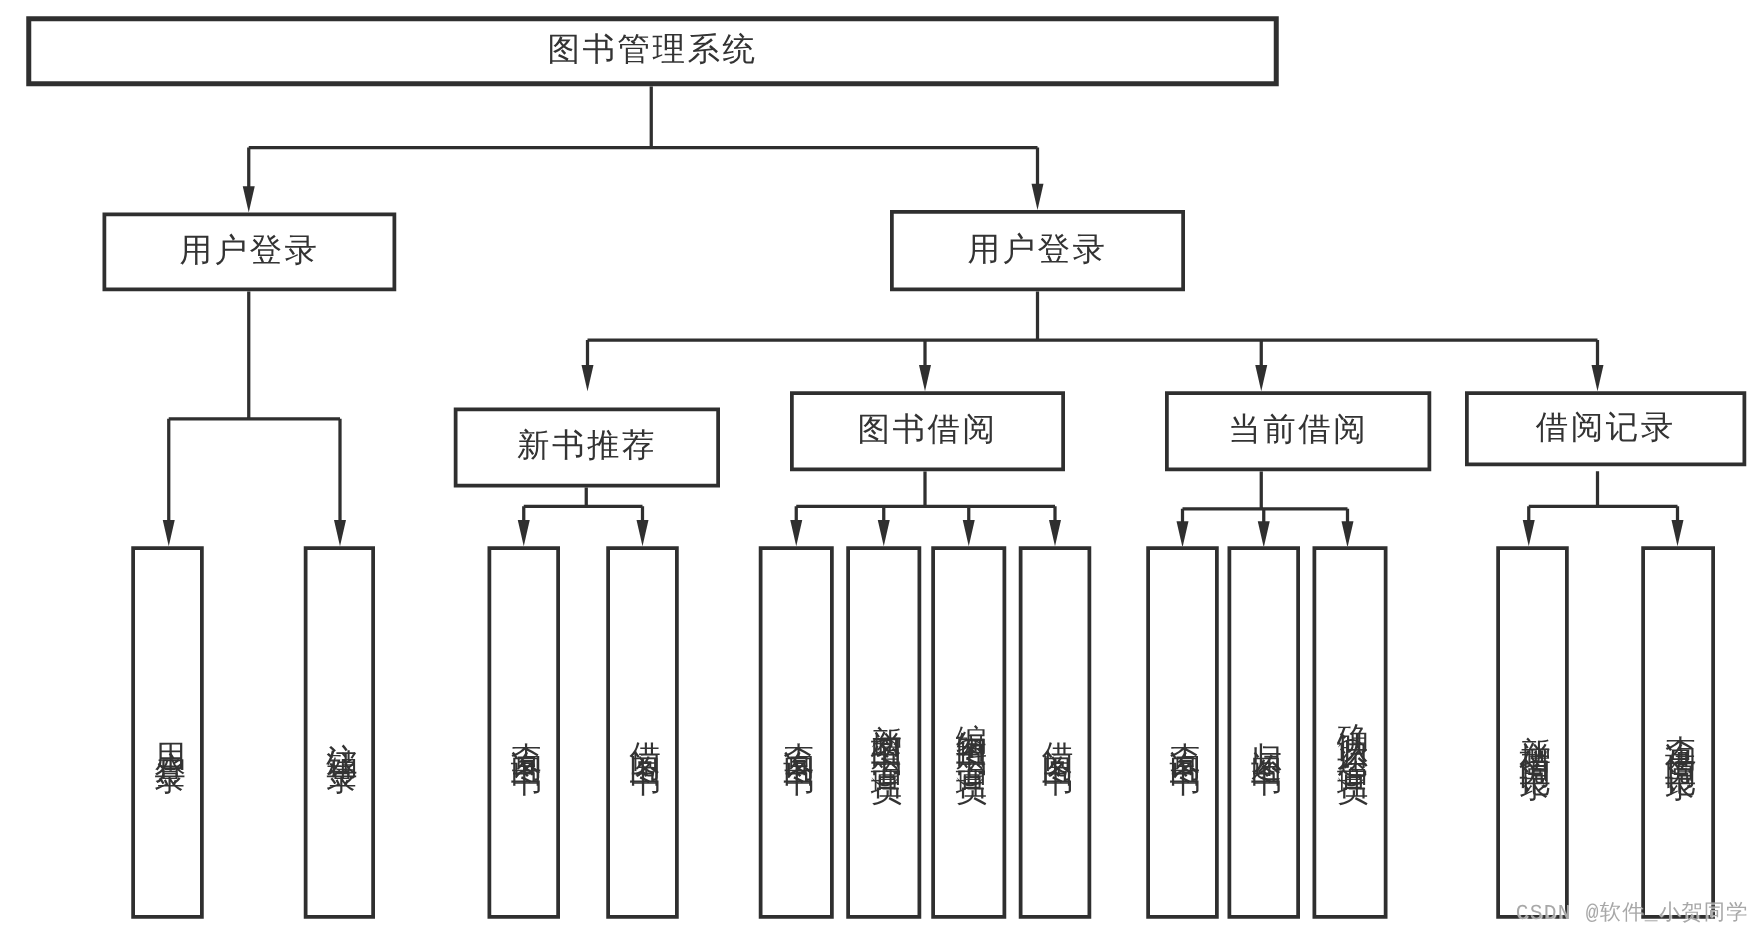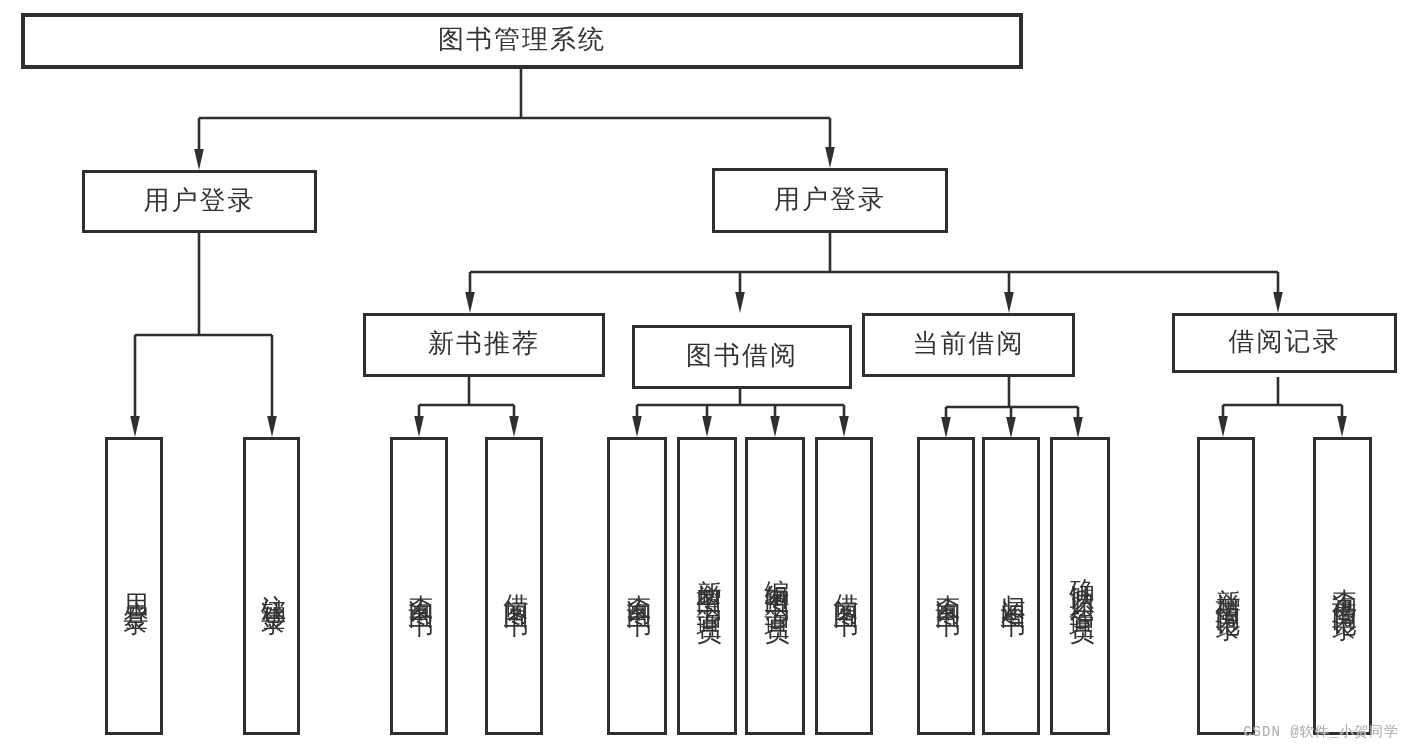--- a/index.html
+++ b/index.html
@@ -21,21 +21,21 @@
     display:flex;align-items:center;justify-content:center;
     font-size:26px;letter-spacing:2px;line-height:1;white-space:nowrap;
   }
   .box.root{border-width:4px;}
   .box.vert{
     writing-mode:vertical-rl;text-orientation:mixed;
     font-size:25px;letter-spacing:6px;white-space:normal;
   }
   .watermark{
     position:absolute;right:6px;bottom:6px;
-    font-size:14px;letter-spacing:1px;color:var(--watermark);
+    font-size:17px;letter-spacing:1px;color:var(--watermark);
     text-shadow:1px 1px 1px rgba(255,255,255,.85);
   }
 </style>
 </head>
 <body>
 
 <div class="canvas">
 
   <svg class="connectors" viewBox="0 0 1405 747" xmlns="http://www.w3.org/2000/svg">
     <path d="
@@ -65,23 +65,23 @@
     <polygon points="1078,438 1073.2,417 1082.8,417"></polygon>
     <polygon points="1223,437 1218.2,416 1227.8,416"></polygon>
     <polygon points="1342,437 1337.2,416 1346.8,416"></polygon>
   </svg>
 
   <div class="box root" style="left:21px;top:13px;width:1002px;height:56px">图书管理系统</div>
 
   <div class="box" style="left:82px;top:170px;width:235px;height:63px">用户登录</div>
   <div class="box" style="left:712px;top:168px;width:236px;height:65px">用户登录</div>
 
-  <div class="box" style="left:363px;top:313px;width:242px;height:64px">新书推荐</div>
-  <div class="box" style="left:632px;top:325px;width:220px;height:64px">图书借阅</div>
-  <div class="box" style="left:862px;top:313px;width:213px;height:64px">当前借阅</div>
+  <div class="box" style="left:363px;top:326px;width:213px;height:64px">新书推荐</div>
+  <div class="box" style="left:632px;top:313px;width:220px;height:64px">图书借阅</div>
+  <div class="box" style="left:932px;top:313px;width:213px;height:64px">当前借阅</div>
   <div class="box" style="left:1172px;top:313px;width:225px;height:60px">借阅记录</div>
 
   <div class="box vert" style="left:105px;top:437px;width:58px;height:298px">用户登录</div>
   <div class="box vert" style="left:243px;top:437px;width:57px;height:298px">注销登录</div>
 
   <div class="box vert" style="left:390px;top:437px;width:58px;height:298px">查询图书</div>
   <div class="box vert" style="left:485px;top:437px;width:58px;height:298px">借阅图书</div>
 
   <div class="box vert" style="left:607px;top:437px;width:60px;height:298px">查询图书</div>
   <div class="box vert" style="left:677px;top:437px;width:60px;height:298px">新增图书（管理员）</div>

